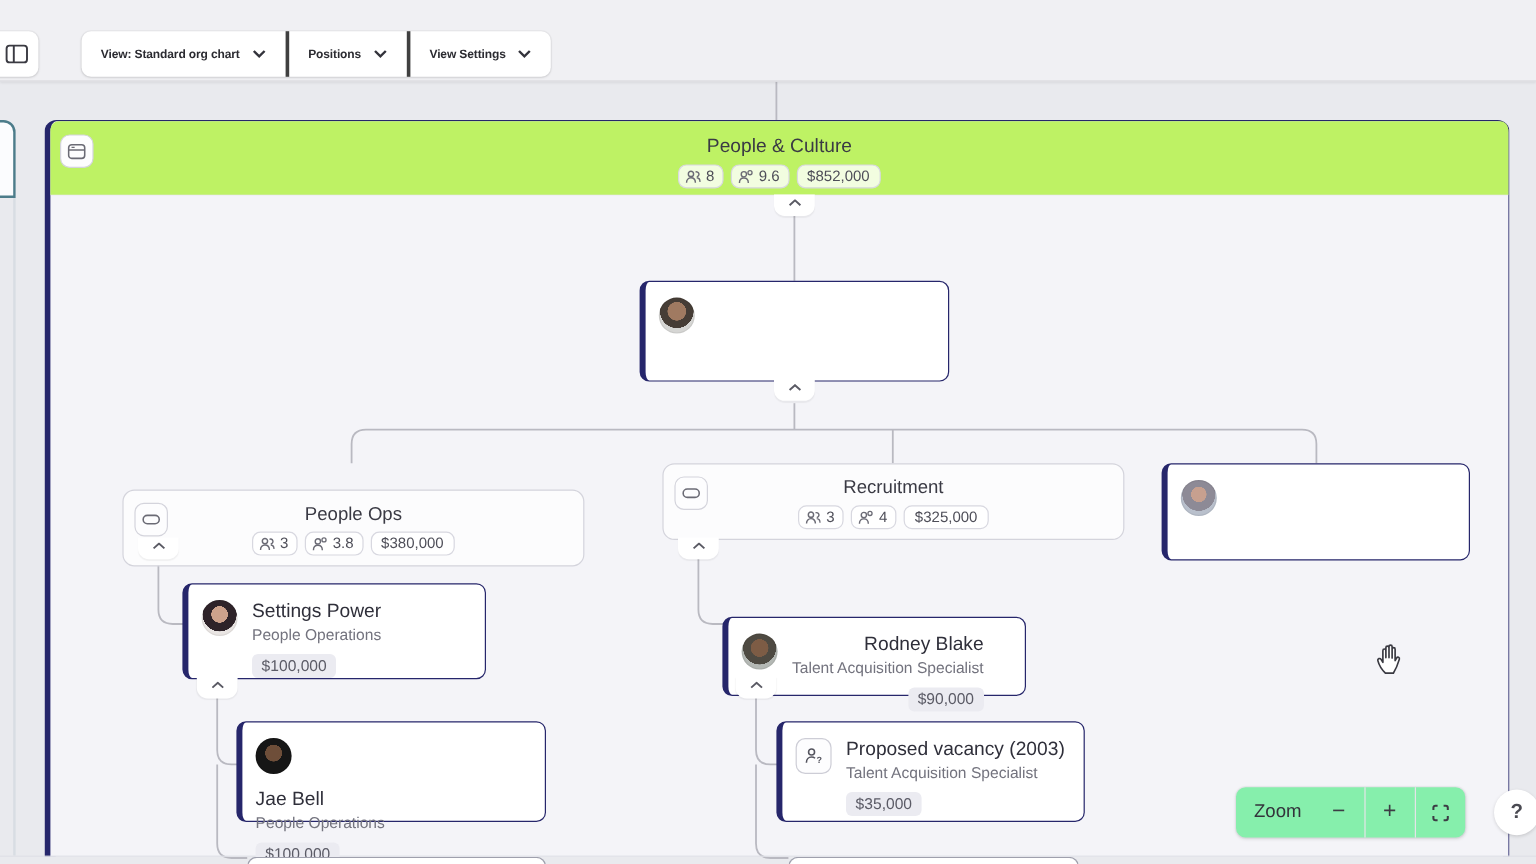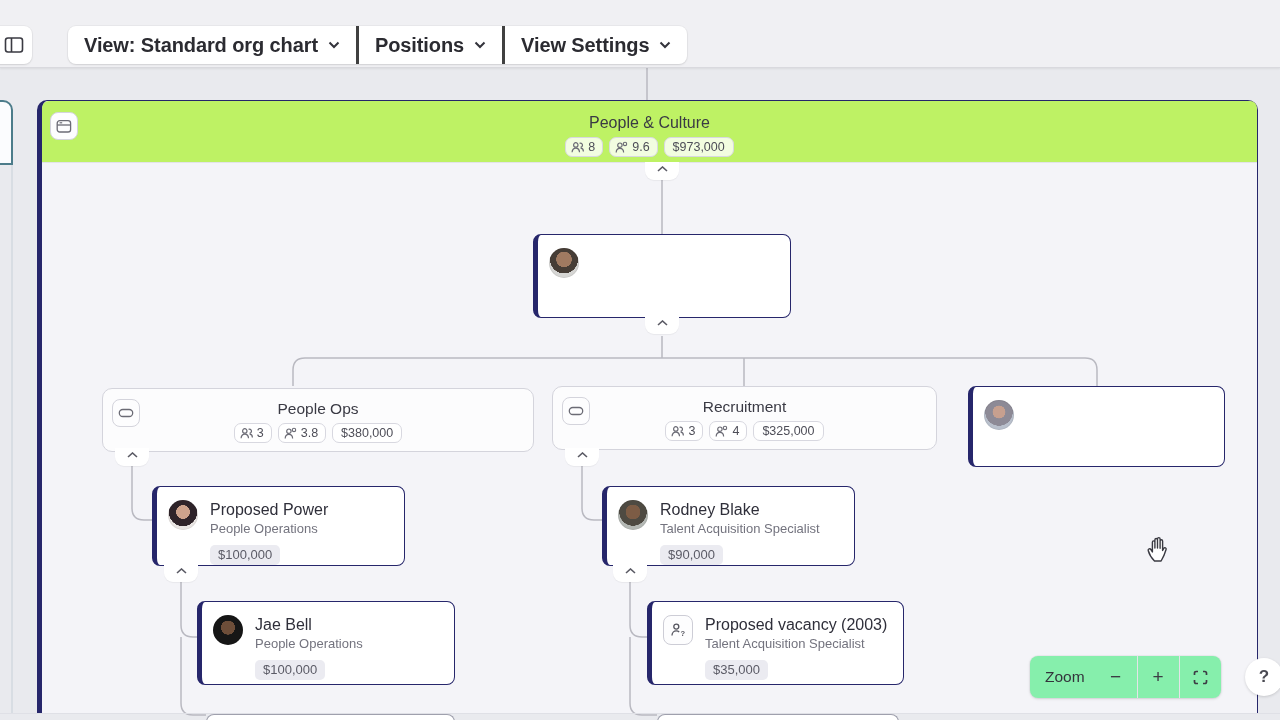--- a/index.html
+++ b/index.html
@@ -26,21 +26,21 @@
     display:flex; align-items:center;
   }
   .btn-group {
     position:absolute; left:68px; top:26px; height:38px;
     background:#fff; border-radius:8px;
     box-shadow:0 1px 2px rgba(0,0,0,.10), 0 0 0 1px rgba(0,0,0,.03);
     display:flex; align-items:stretch; z-index:21;
   }
   .seg {
     display:flex; align-items:center; gap:10px; padding:0 16px;
-    font-size:20px; font-weight:700; color:#2b2b31; cursor:pointer;
+    font-size:10px; font-weight:700; color:#2b2b31; cursor:pointer;
     letter-spacing:-.1px; white-space:nowrap;
   }
   .seg + .seg { border-left:3px solid #404040; }
 
   
   .dept-container {
     left:37px; top:100px; width:1221px; height:614px;
     border:1.5px solid #26266b; border-left:5px solid #26266b; border-bottom:none;
     border-radius:10px 10px 0 0;
     background:#f4f4f8; z-index:1;
@@ -168,21 +168,21 @@
       </span>
       <span class="badge">
         <svg width="13" height="13" viewBox="0 0 13 13">
           <circle cx="4.9" cy="4.2" r="2.2" fill="none" stroke="#6b6b75" stroke-width="1.2"></circle>
           <path d="M1.2,11.5 c0-2.6 1.6-4.1 3.7-4.1 s3.7,1.5 3.7,4.1" fill="none" stroke="#6b6b75" stroke-width="1.2"></path>
           <circle cx="10" cy="2.9" r="1.7" fill="none" stroke="#6b6b75" stroke-width="1.1"></circle>
         </svg>
         <span>9.6</span>
       </span>
       <span class="badge money">
-        <span>$973,000</span>
+        <span>$852,000</span>
       </span>
     </div>
   </div>
 </div>
 
 <svg class="connectors" width="1280" height="720">
   <g fill="none" stroke="#b9b9c1" stroke-width="1.5">
     <path d="M647,68 V100"></path>
     <path d="M662,180 V234"></path>
     <path d="M662,336 V358"></path>
@@ -203,36 +203,36 @@
   <div class="avatar av-grover"></div>
 </div>
 
 <div class="abs person-card" style="left:968px; top:386px; width:257px; height:81px;">
   <div class="avatar av-tiffany"></div>
 </div>
 
 <div class="abs person-card" style="left:152px; top:486px; width:253px; height:80px;">
   <div class="avatar av-katherine"></div>
   <div>
-    <div class="p-name">Proposed Power</div>
+    <div class="p-name">Settings Power</div>
     <div class="p-title">People Operations</div>
     <span class="salary">$100,000</span>
   </div>
 </div>
 
-<div class="abs person-card" style="left:602px; top:486px; width:253px; height:80px;">
+<div class="abs person-card" style="left:602px; top:514px; width:253px; height:66px;text-align:right;">
   <div class="avatar av-rodney"></div>
   <div>
     <div class="p-name">Rodney Blake</div>
     <div class="p-title">Talent Acquisition Specialist</div>
     <span class="salary">$90,000</span>
   </div>
 </div>
 
-<div class="abs person-card" style="left:197px; top:601px; width:258px; height:84px;">
+<div class="abs person-card" style="left:197px; top:601px; width:258px; height:84px;flex-direction:column;">
   <div class="avatar av-jae"></div>
   <div>
     <div class="p-name">Jae Bell</div>
     <div class="p-title">People Operations</div>
     <span class="salary">$100,000</span>
   </div>
 </div>
 
 <div class="abs person-card" style="left:647px; top:601px; width:257px; height:84px;">
   <div class="vac-icon">
@@ -242,21 +242,21 @@
       <text x="10.4" y="14.2" font-size="7.5" fill="#55555f" font-family="Liberation Sans, sans-serif" font-weight="bold">?</text>
     </svg>
   </div>
   <div>
     <div class="p-name">Proposed vacancy (2003)</div>
     <div class="p-title">Talent Acquisition Specialist</div>
     <span class="salary">$35,000</span>
   </div>
 </div>
 
-<div class="abs group-box" style="left:102px; top:388px; width:432px; height:64px;">
+<div class="abs group-box" style="left:102px; top:408px; width:385px; height:64px;">
   <div class="icon-btn" style="left:9px; top:10px;">
     <svg width="16" height="10" viewBox="0 0 16 10">
       <rect x="1.3" y="1.5" width="13.4" height="7" rx="3.5" fill="none" stroke="#6b6b75" stroke-width="1.3"></rect>
     </svg>
   </div>
   <div class="group-title">People Ops</div>
   <div class="badge-row">
     <span class="badge">
       <svg width="13" height="13" viewBox="0 0 13 13">
         <circle cx="4.8" cy="3.9" r="2.2" fill="none" stroke="#6b6b75" stroke-width="1.2"></circle>

